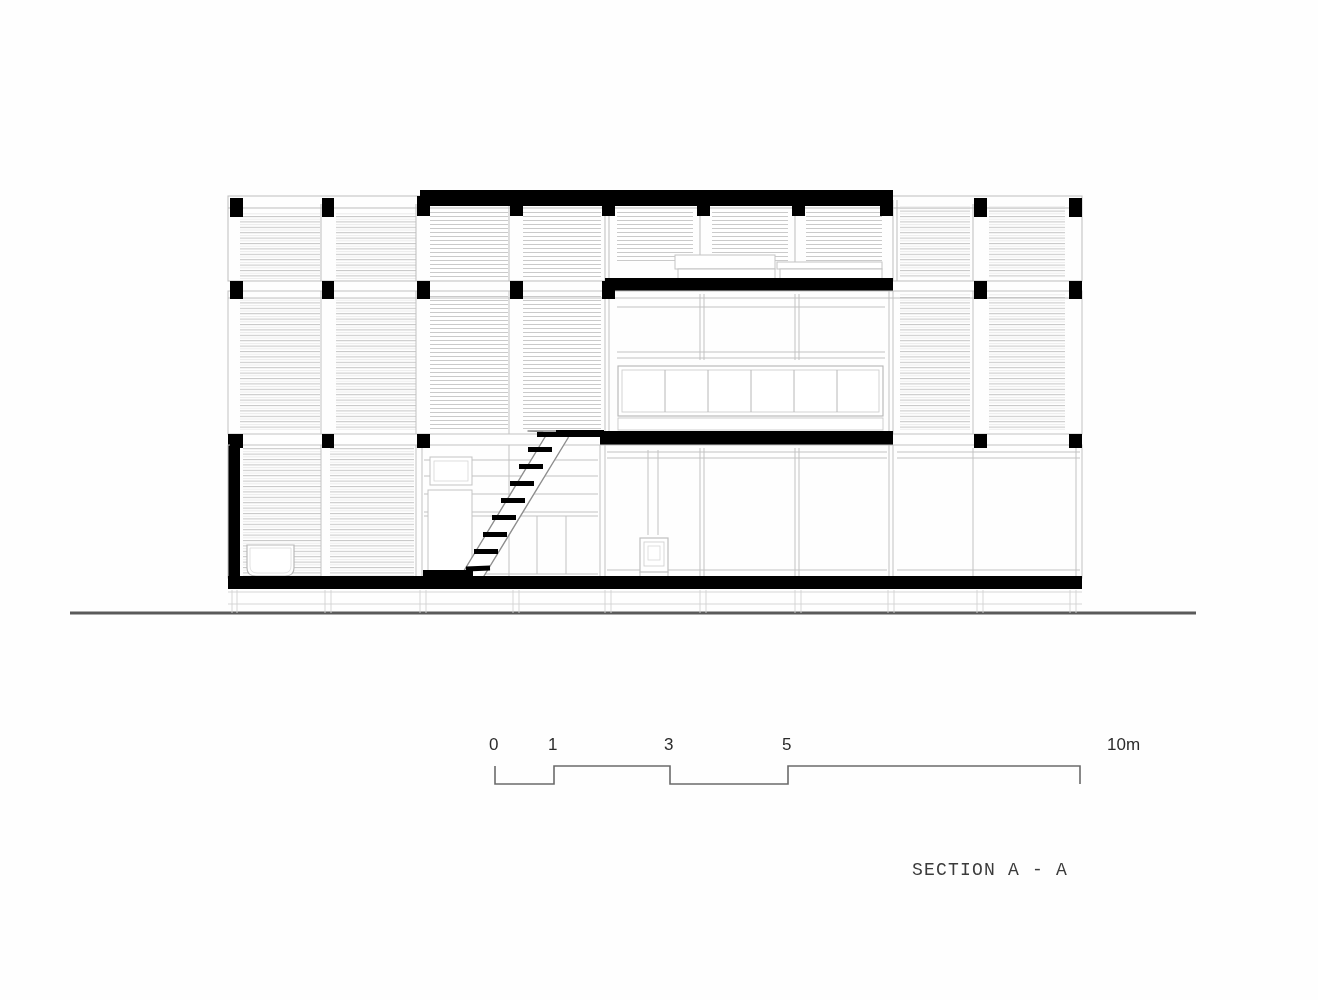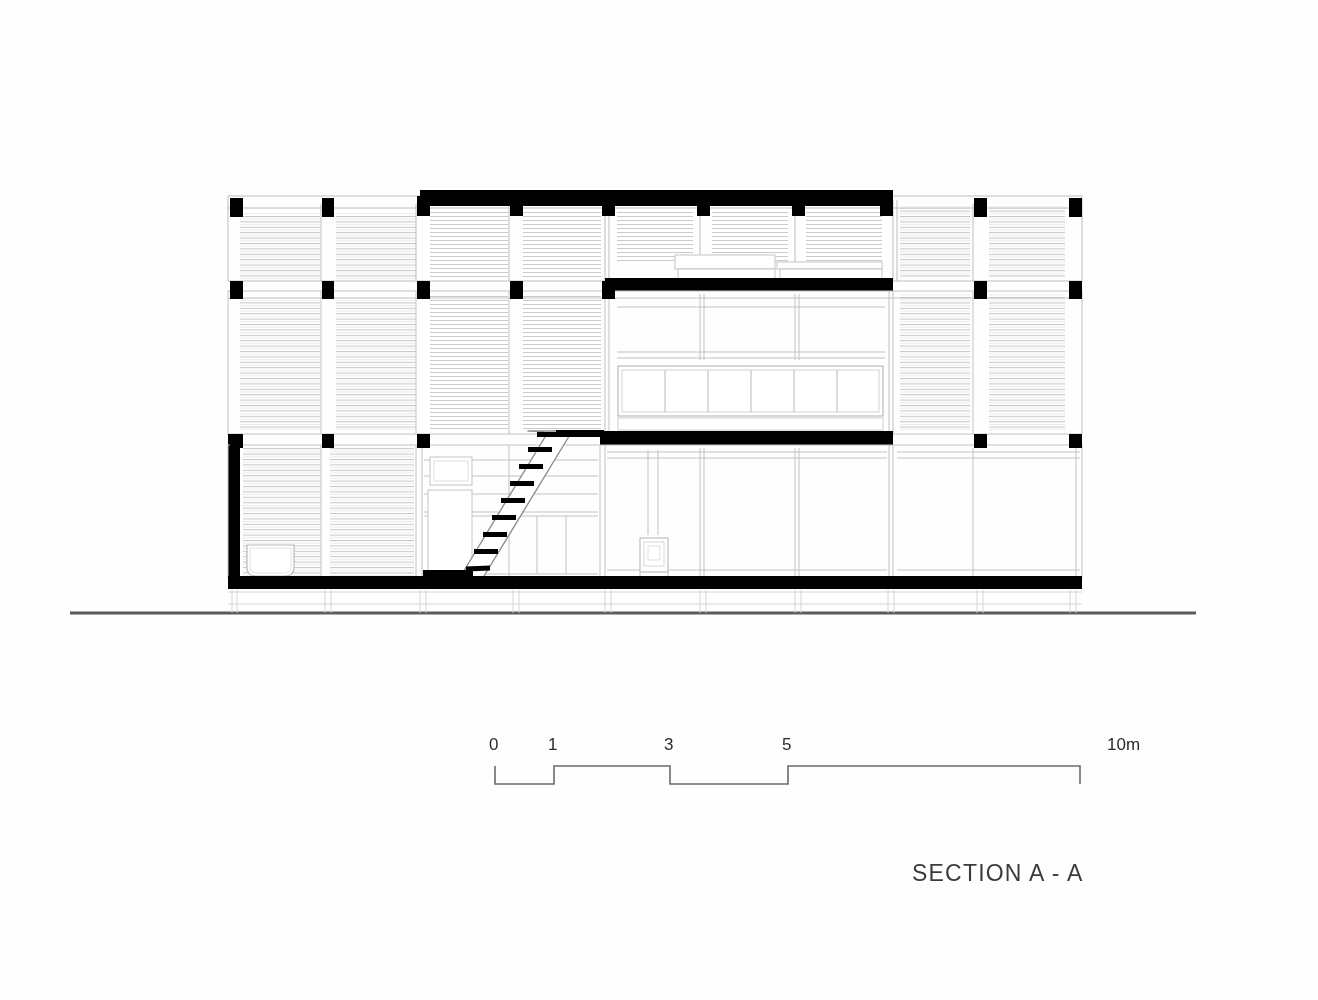--- a/index.html
+++ b/index.html
@@ -1,22 +1,22 @@
 <!DOCTYPE html>
 <html><head>
 <meta charset="utf-8">
 <title>Section A-A</title>
 <style>
   html,body{margin:0;padding:0;background:#ffffff;}
   body{width:1318px;height:1000px;overflow:hidden;
        font-family:"Liberation Sans","DejaVu Sans",sans-serif;}
   #sheet{position:relative;width:1318px;height:1000px;background:#fefefe;}
   svg.drawing{position:absolute;left:0;top:0;width:1318px;height:1000px;display:block;}
-  .title-text{position:absolute;font-size:23px;letter-spacing:1.2px;color:#3b3b3b;
-              white-space:nowrap;}
+  .title-text{position:absolute;font-size:18px;letter-spacing:1.2px;color:#3b3b3b;
+              white-space:nowrap;font-family:Liberation Mono, monospace;}
   .scale-num{position:absolute;font-size:17px;color:#2b2b2b;white-space:nowrap;}
 </style>
 </head>
 <body>
 
 <div id="sheet">
 
   <svg class="drawing" viewBox="0 0 1318 1000">
     <defs>
 

